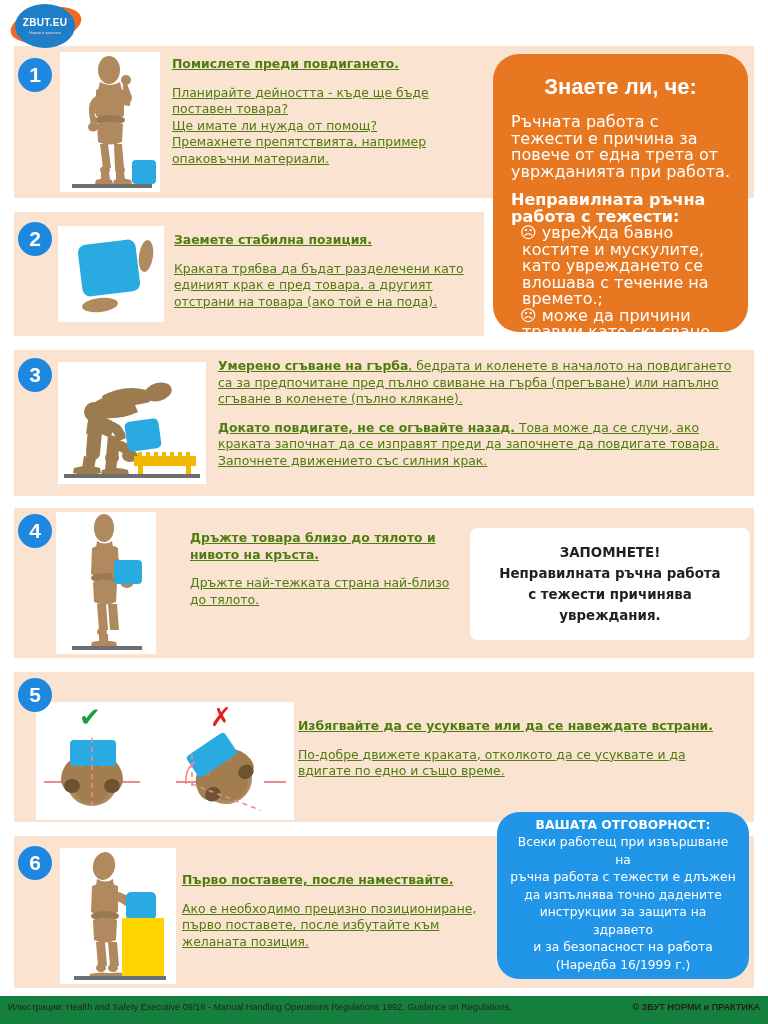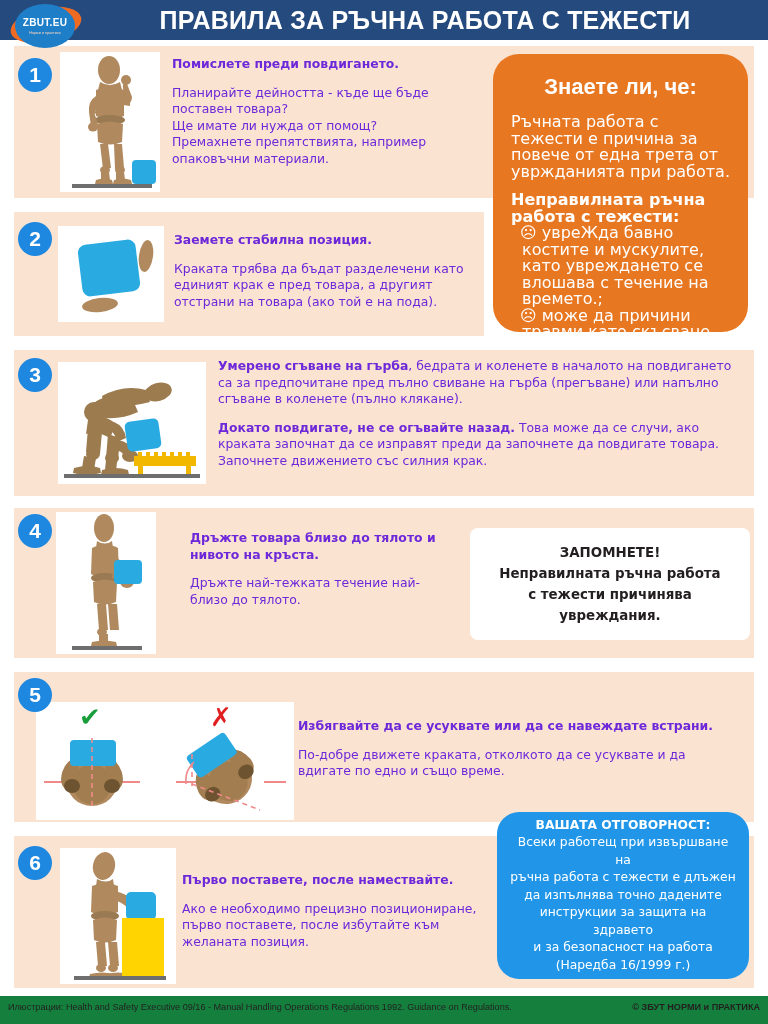--- a/index.html
+++ b/index.html
@@ -53,21 +53,21 @@
     position: absolute; width: 34px; height: 34px; border-radius: 50%;
     background: #1e88e0; color: #ffffff;
     display: flex; align-items: center; justify-content: center;
     font-size: 21px; font-weight: bold; z-index: 5;
     font-family: "Liberation Sans", sans-serif;
   }
   .illus {
     position: absolute; background: #ffffff; overflow: hidden;
   }
   .txt {
-    position: absolute; color: #6d28d9; font-size: 12.4px; line-height: 16.5px;
+    position: absolute; color: #4d7c0f; font-size: 12.4px; line-height: 16.5px; text-decoration: underline;
   }
   .txt b { font-weight: bold; }
   .txt .gap { display: block; height: 12px; }
 
   
   .orange-box {
     position: absolute; left: 493px; top: 54px; width: 255px; height: 278px;
     background: #e87722; border-radius: 26px; color: #ffffff;
     padding: 20px 18px 10px 18px;
   }
@@ -110,23 +110,20 @@
     position: absolute; right: 8px; top: 6px; font-size: 9.1px; color: #231f20;
     font-weight: bold; font-family: "Liberation Sans", sans-serif;
   }
   svg { display: block; }
 </style>
 </head>
 <body>
 
 <div class="page">
 
-  <div class="header">
-    <div class="header-title">ПРАВИЛА ЗА РЪЧНА РАБОТА С ТЕЖЕСТИ</div>
-  </div>
 
   <div class="logo">
     <div class="logo-swoosh"></div>
     <div class="logo-oval">
       <div class="logo-text">ZBUT.EU</div>
       <div class="logo-sub">Норми и практика</div>
     </div>
   </div>
 
   <div class="card" style="left:14px; top:46px; width:740px; height:152px;"></div>
@@ -257,21 +254,21 @@
         <path d="M43 122 l9 0 l0 8 l-9 0 z"></path>
         <path d="M36 130 q12 -3 24 0 l1 4 q-13 3 -26 0 z"></path>
       </g>
       <rect x="58" y="48" width="28" height="24" rx="4" fill="#29abe2"></rect>
       <rect x="16" y="134" width="70" height="4" fill="#6e6e6e"></rect>
     </svg>
   </div>
   <div class="txt" style="left:190px; top:530px; width:260px;">
     <b>Дръжте товара близо до тялото и нивото на кръста.</b>
     <span class="gap"></span>
-    <span>Дръжте най-тежката течение най-близо до тялото.</span>
+    <span>Дръжте най-тежката страна най-близо до тялото.</span>
   </div>
 
   <div class="white-box">
     <div>ЗАПОМНЕТЕ!</div>
     <div>Неправилната ръчна работа</div>
     <div>с тежести причинява</div>
     <div>увреждания.</div>
   </div>
 
   <div class="card" style="left:14px; top:672px; width:740px; height:150px;"></div>

